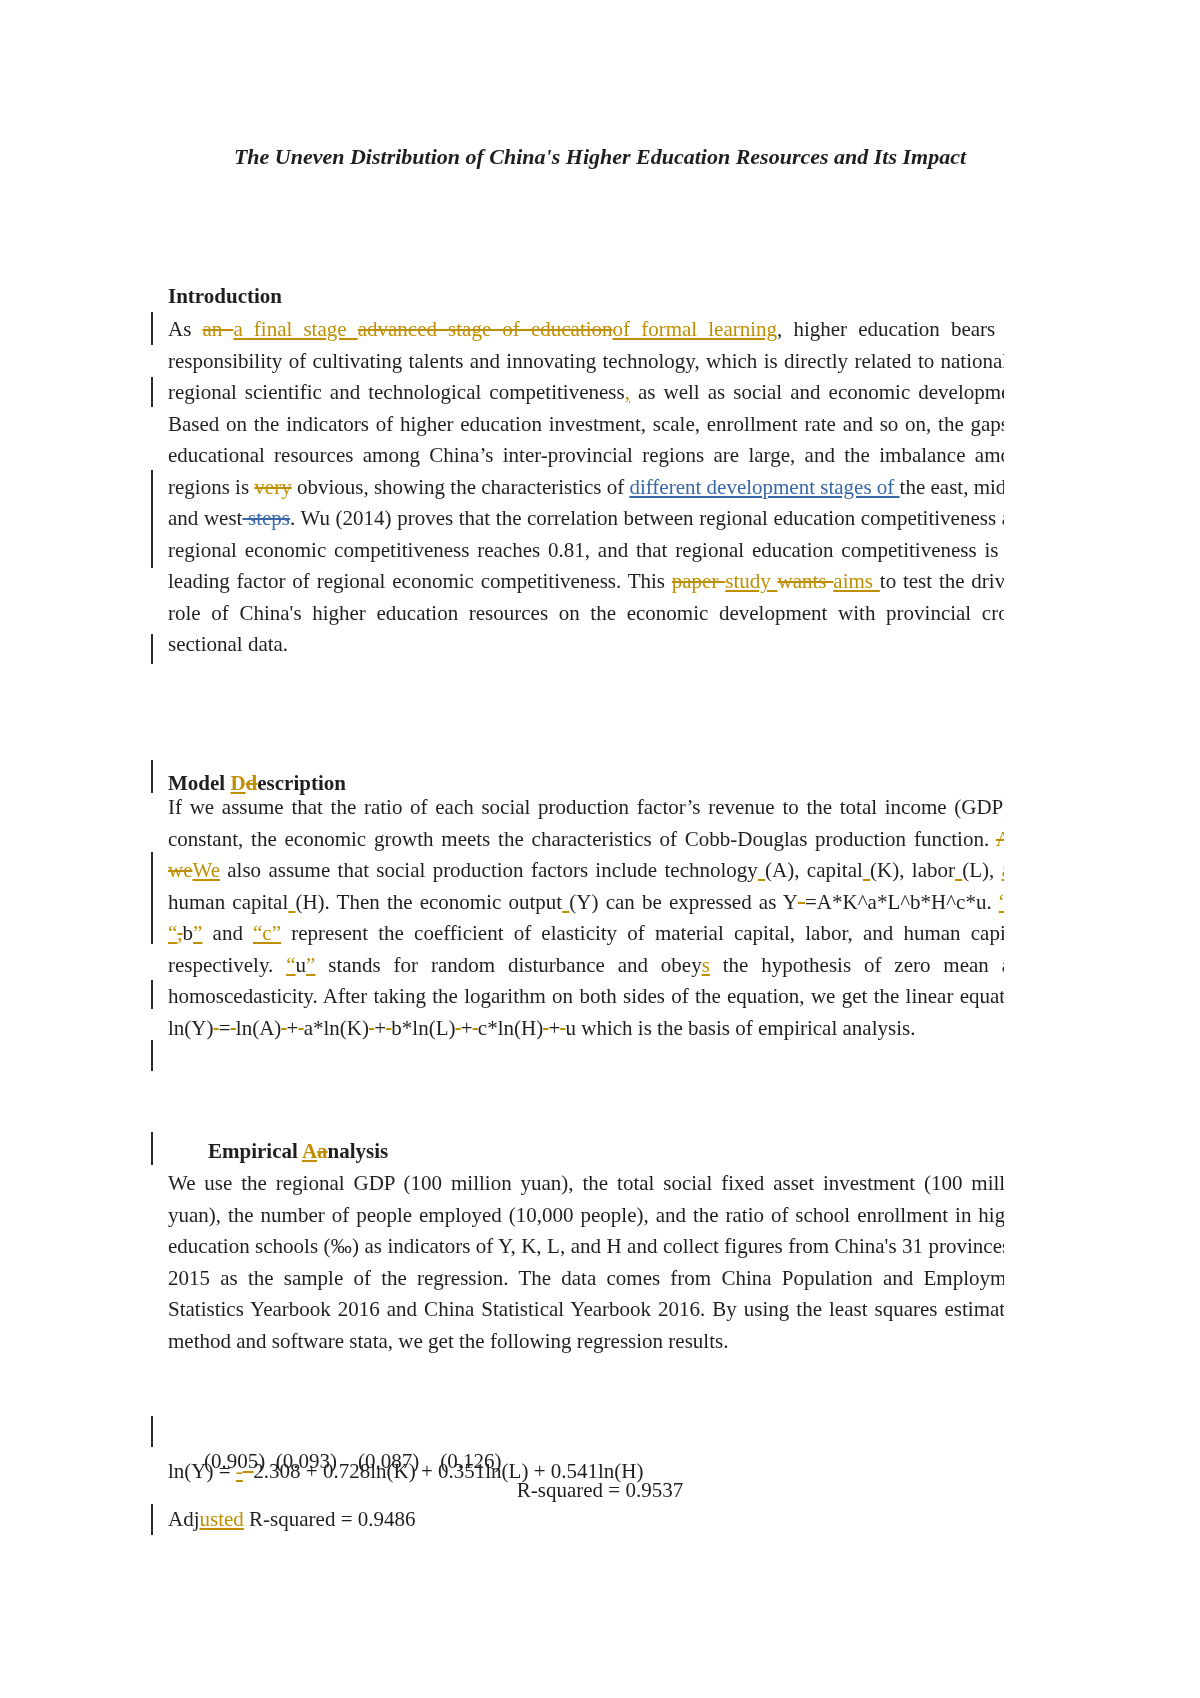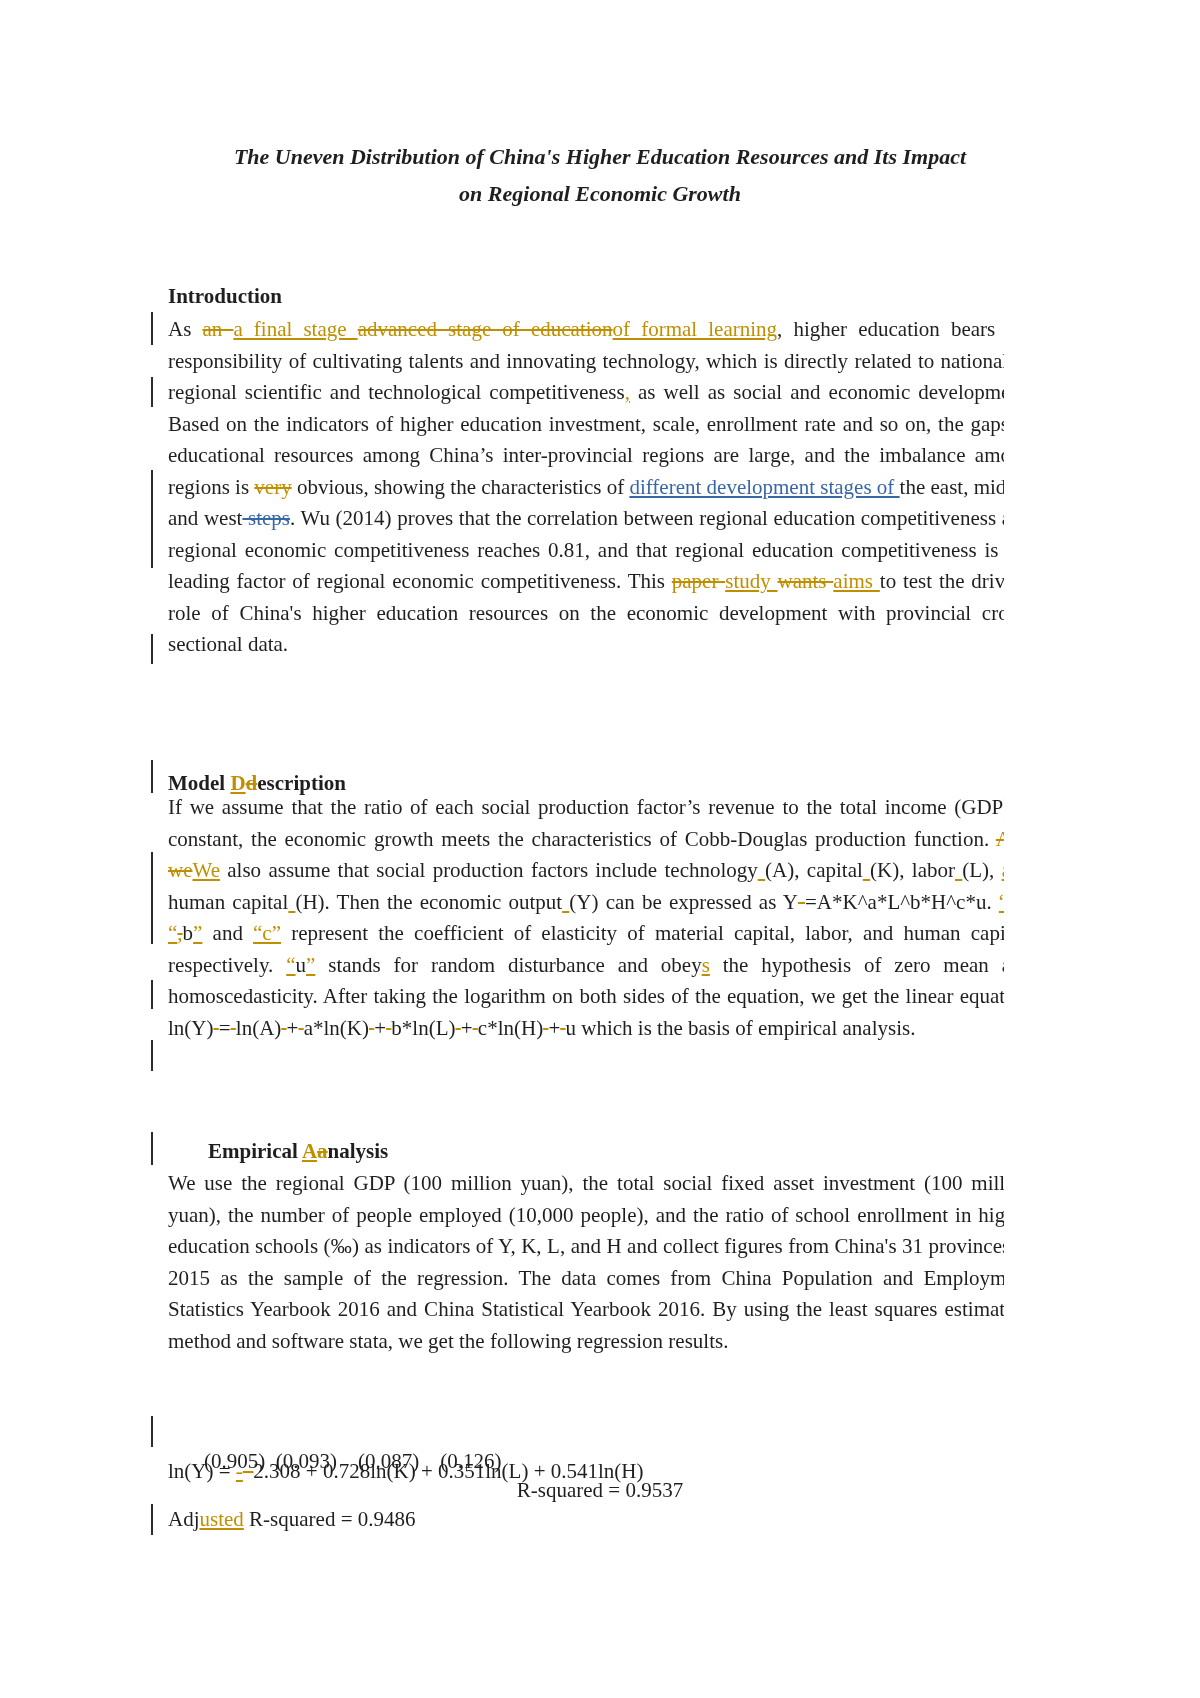--- a/index.html
+++ b/index.html
@@ -50,21 +50,20 @@
     background:#2b2b2b;
   }
 </style>
 </head>
 <body>
 
 <div class="page">
 
   <div class="block doc-title">
     <div>The Uneven Distribution of China's Higher Education Resources and Its Impact</div>
-    <div>on Regional Economic Growth</div>
   </div>
 
   <div class="block heading h-intro"><span class="run-n">Introduction</span></div>
 
   <div class="block para p-intro"><span class="run-n">As </span><span class="run-d">an </span><span class="run-i">a final stage </span><span class="run-d">advanced stage of education</span><span class="run-i">of formal learning</span><span class="run-n">, higher education bears the responsibility of cultivating talents and innovating technology, which is directly related to national or regional scientific and technological competitiveness</span><span class="run-i">,</span><span class="run-n"> as well as social and economic development. Based on the indicators of higher education investment, scale, enrollment rate and so on, the gaps in educational resources among China’s inter-provincial regions are large, and the imbalance among regions is </span><span class="run-d">very</span><span class="run-n"> obvious, showing the characteristics of </span><span class="run-ib">different development stages of </span><span class="run-n">the east, middle and west</span><span class="run-db">&nbsp;steps</span><span class="run-n">. Wu (2014) proves that the correlation between regional education competitiveness and regional economic competitiveness reaches 0.81, and that regional education competitiveness is the leading factor of regional economic competitiveness. This </span><span class="run-d">paper </span><span class="run-i">study </span><span class="run-d">wants </span><span class="run-i">aims </span><span class="run-n">to test the driving role of China's higher education resources on the economic development with provincial cross-sectional data.</span></div>
 
   <div class="block heading h-model"><span class="run-n">Model </span><span class="run-i">D</span><span class="run-d">d</span><span class="run-n">escription</span></div>
 
   <div class="block para p-model"><span class="run-n">If we assume that the ratio of each social production factor’s revenue to the total income (GDP) is constant, the economic growth meets the characteristics of Cobb-Douglas production function. </span><span class="run-d">And we</span><span class="run-i">We</span><span class="run-n"> also assume that social production factors include technology</span><span class="run-i">&nbsp;</span><span class="run-n">(A), capital</span><span class="run-i">&nbsp;</span><span class="run-n">(K), labor</span><span class="run-i">&nbsp;</span><span class="run-n">(L), </span><span class="run-i">and </span><span class="run-n">human capital</span><span class="run-i">&nbsp;</span><span class="run-n">(H). Then the economic output</span><span class="run-i">&nbsp;</span><span class="run-n">(Y) can be expressed as Y</span><span class="run-d">&nbsp;</span><span class="run-n">=A*K^a*L^b*H^c*u. </span><span class="run-i">“a”, “</span><span class="run-d">,</span><span class="run-n">b</span><span class="run-i">”</span><span class="run-n"> and </span><span class="run-i">“c”</span><span class="run-n"> represent the coefficient of elasticity of material capital, labor, and human capital, respectively. </span><span class="run-i">“</span><span class="run-n">u</span><span class="run-i">”</span><span class="run-n"> stands for random disturbance and obey</span><span class="run-i">s</span><span class="run-n"> the hypothesis of zero mean and homoscedasticity. After taking the logarithm on both sides of the equation, we get the linear equation ln(Y)</span><span class="run-d">&nbsp;</span><span class="run-n">=</span><span class="run-d">&nbsp;</span><span class="run-n">ln(A)</span><span class="run-d">&nbsp;</span><span class="run-n">+</span><span class="run-d">&nbsp;</span><span class="run-n">a*ln(K)</span><span class="run-d">&nbsp;</span><span class="run-n">+</span><span class="run-d">&nbsp;</span><span class="run-n">b*ln(L)</span><span class="run-d">&nbsp;</span><span class="run-n">+</span><span class="run-d">&nbsp;</span><span class="run-n">c*ln(H)</span><span class="run-d">&nbsp;</span><span class="run-n">+</span><span class="run-d">&nbsp;</span><span class="run-n">u which is the basis of empirical analysis.</span></div>
 

